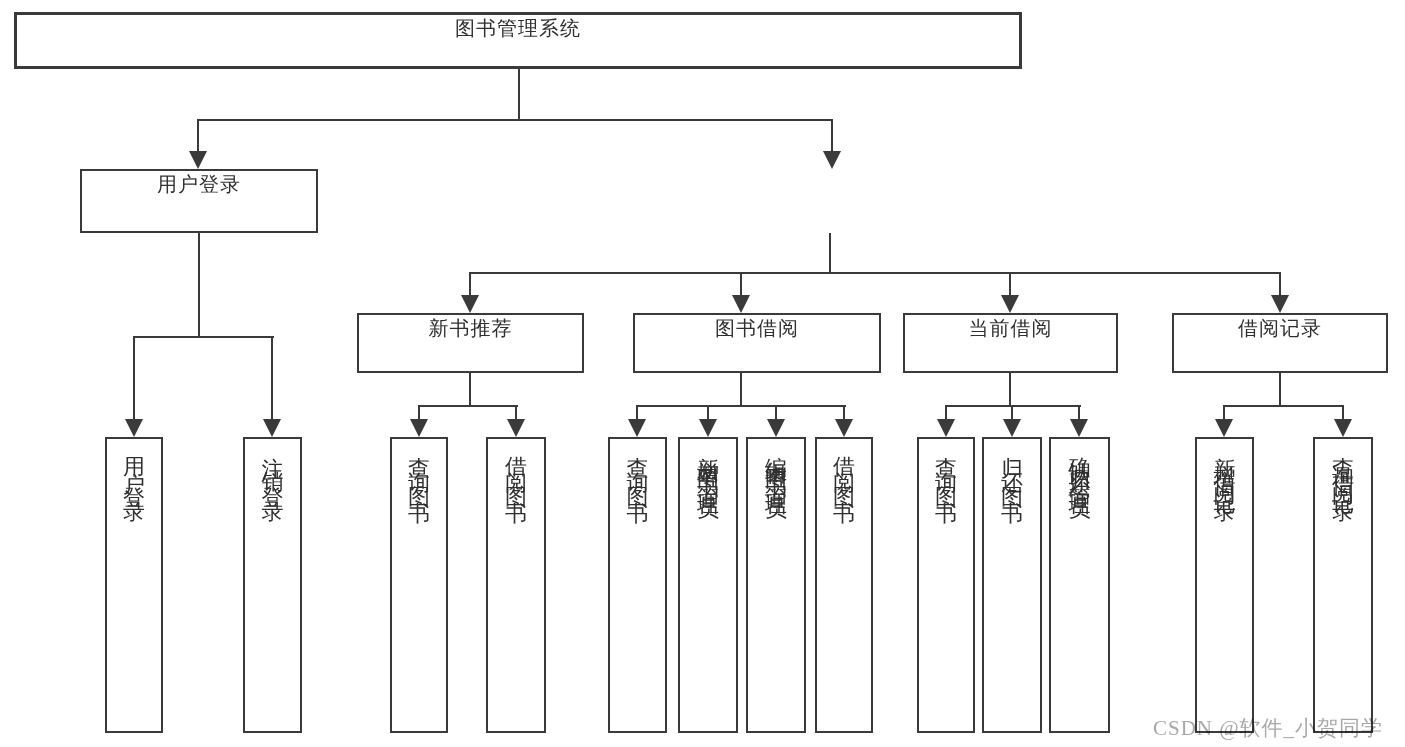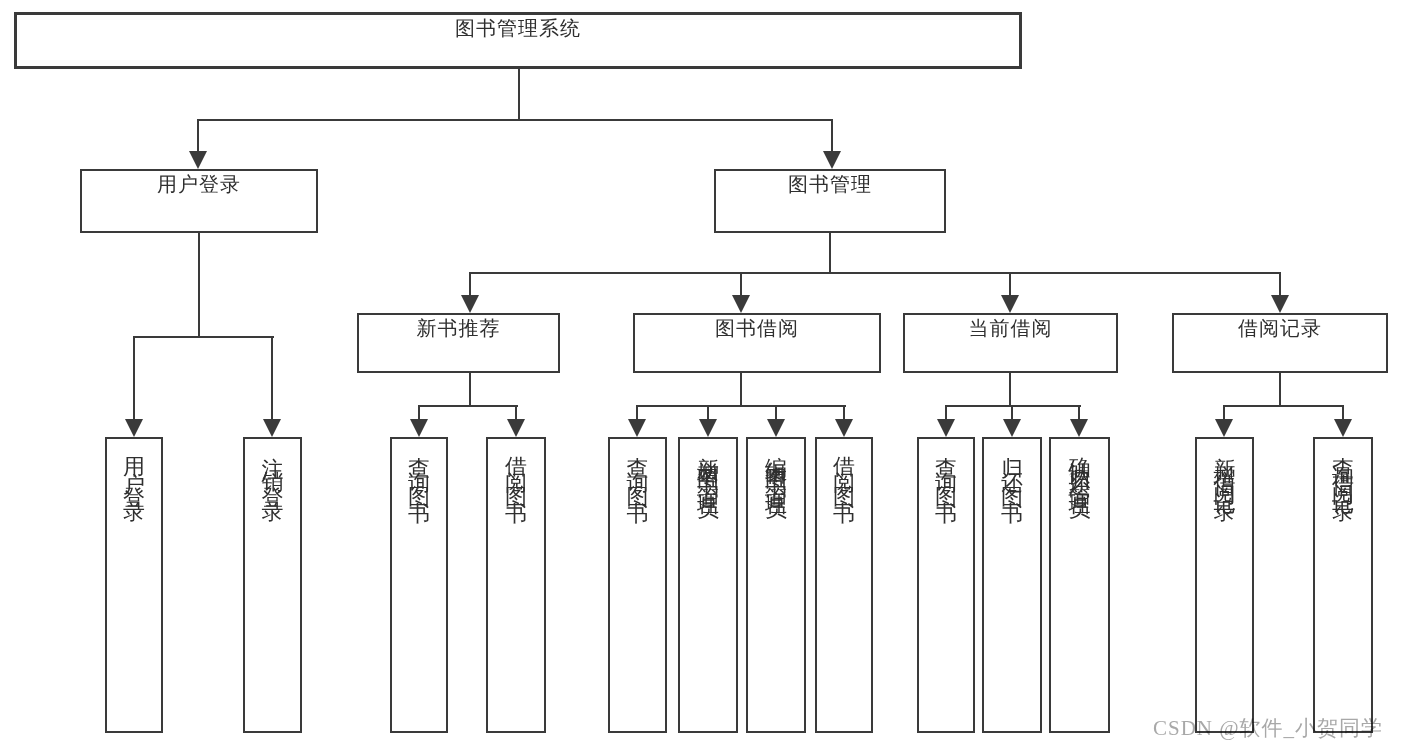--- a/index.html
+++ b/index.html
@@ -47,25 +47,22 @@
 
 <div class="canvas">
 
   <div class="node root" style="left:14px;top:12px;width:1008px;height:57px">
     <span class="hlabel">图书管理系统</span>
   </div>
 
   <div class="node" style="left:80px;top:169px;width:238px;height:64px">
     <span class="hlabel">用户登录</span>
   </div>
-  <div class="node" style="left:714px;top:169px;width:232px;height:64px">
-    <span class="hlabel">图书管理</span>
-  </div>
 
-  <div class="node" style="left:357px;top:313px;width:203px;height:60px">
+  <div class="node" style="left:357px;top:313px;width:227px;height:60px">
     <span class="hlabel">新书推荐</span>
   </div>
   <div class="node" style="left:633px;top:313px;width:248px;height:60px">
     <span class="hlabel">图书借阅</span>
   </div>
   <div class="node" style="left:903px;top:313px;width:215px;height:60px">
     <span class="hlabel">当前借阅</span>
   </div>
   <div class="node" style="left:1172px;top:313px;width:216px;height:60px">
     <span class="hlabel">借阅记录</span>

